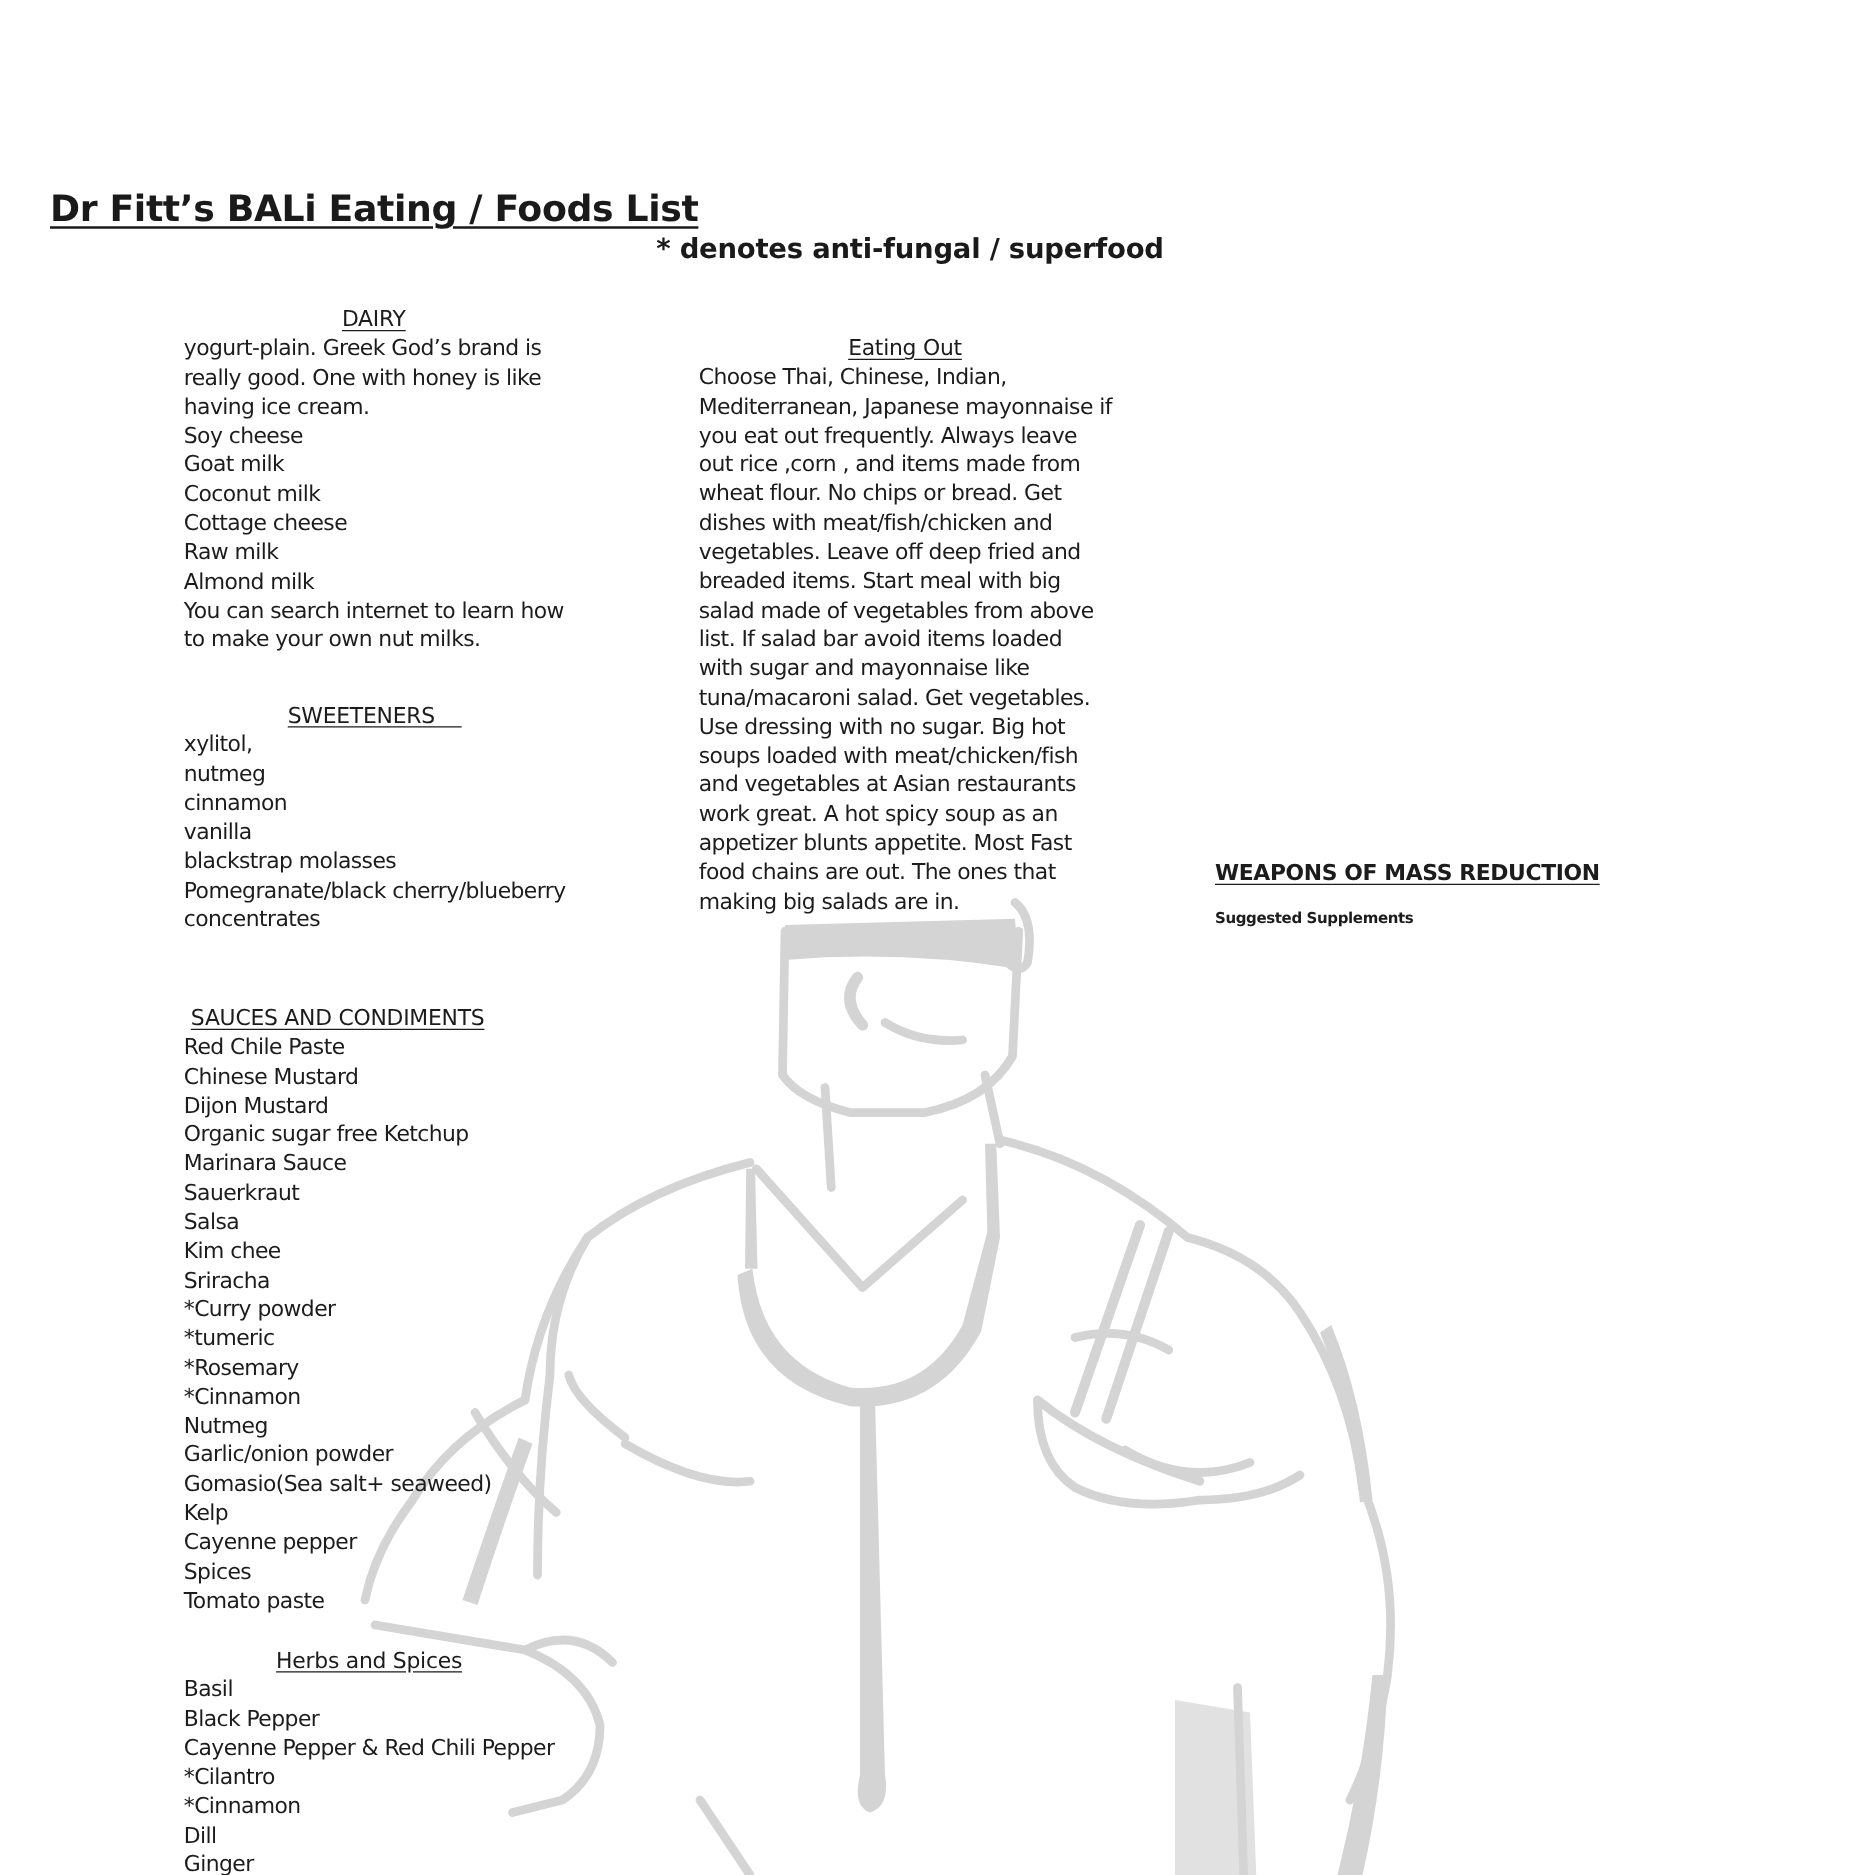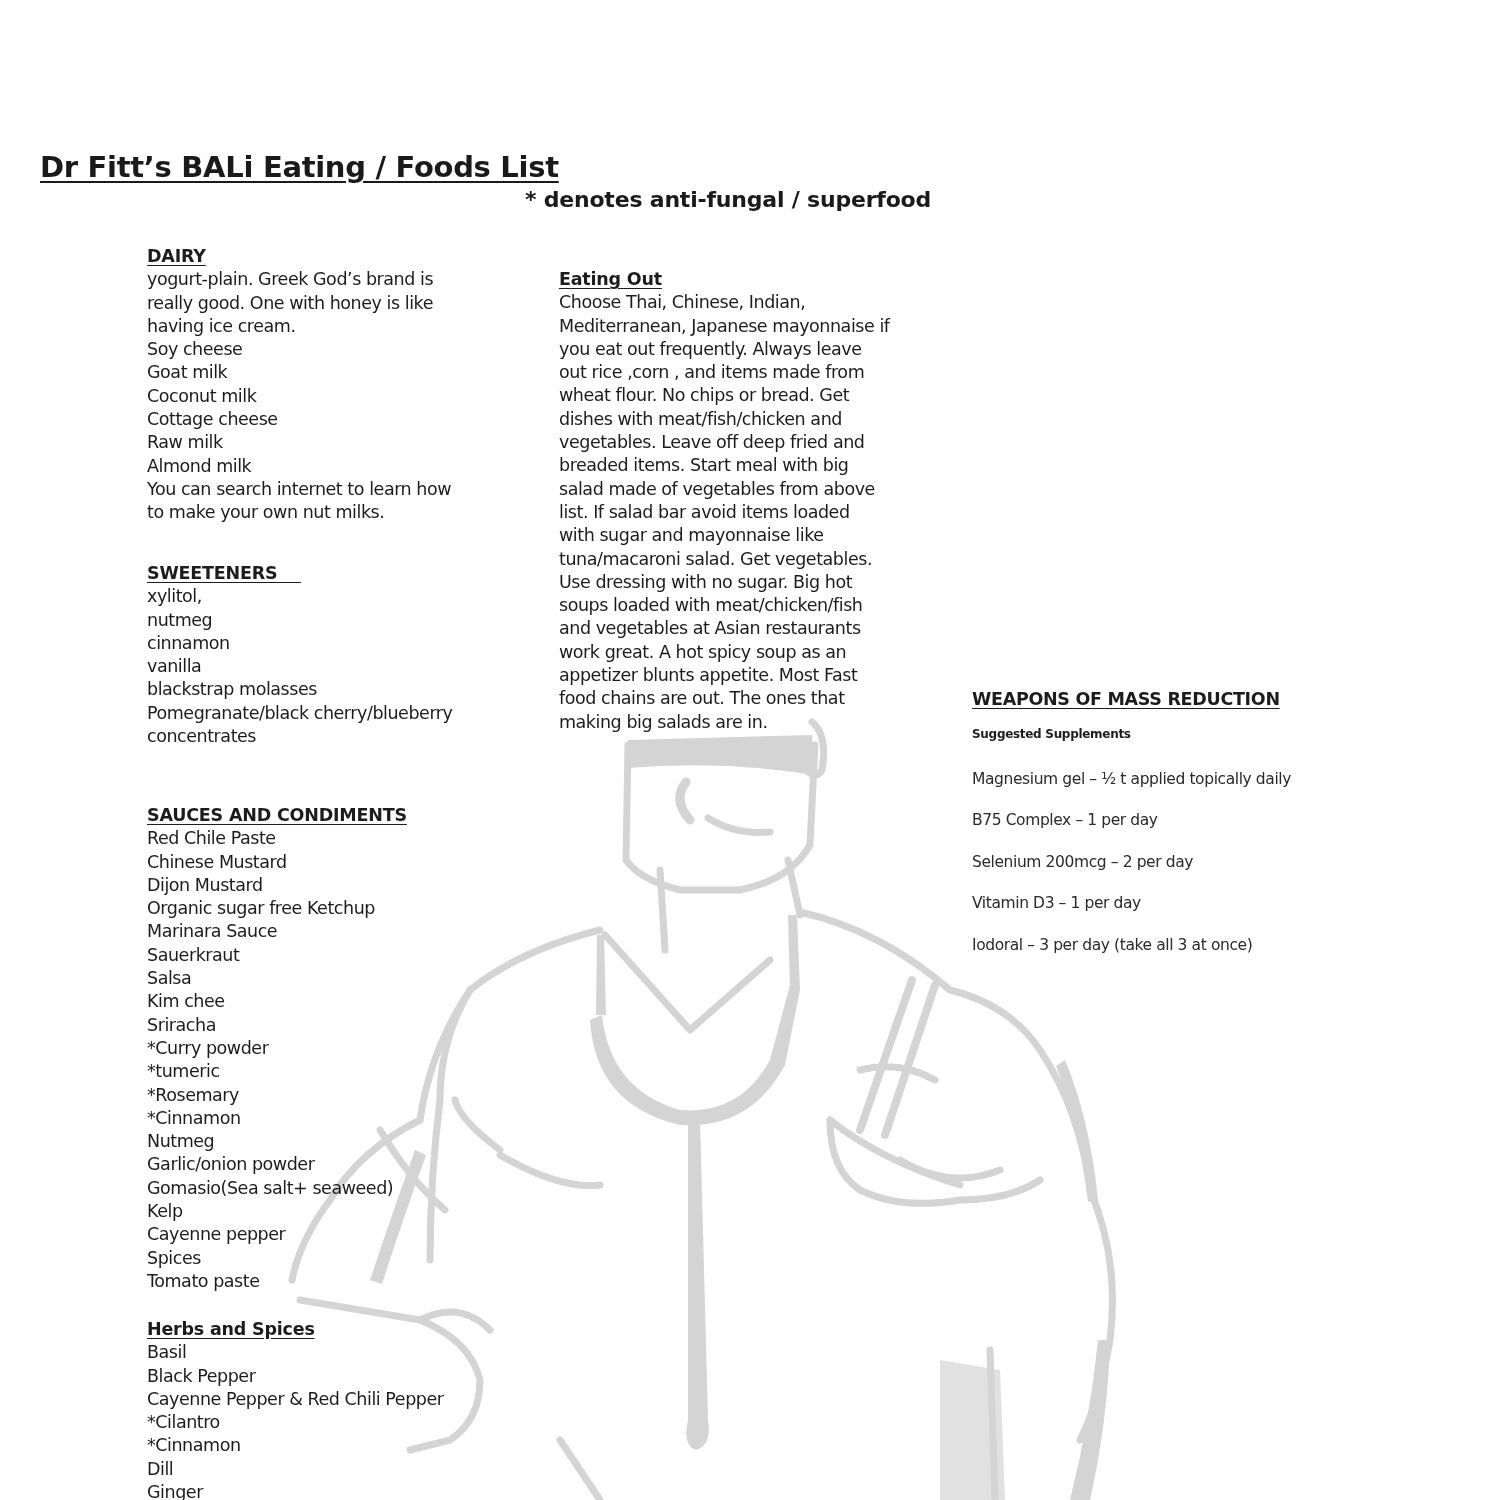--- a/index.html
+++ b/index.html
@@ -12,21 +12,21 @@
   .title {
     left: 0; width: 1456px; top: 150px; text-align: left;
     font-size: 29px; font-weight: bold; letter-spacing: -0.3px; margin-left: 40px;
   }
   .title span { text-decoration: underline; text-decoration-thickness: 2px; text-underline-offset: 4px; }
   .subtitle {
     left: 0; width: 1456px; top: 187px; text-align: center;
     font-size: 22px; font-weight: bold; letter-spacing: -0.2px;
   }
   .col { font-size: 17.5px; line-height: 23.3px; letter-spacing: -0.45px; color: #1c1c1c; }
-  .col .heading { font-weight: bold; text-decoration: underline; text-underline-offset: 3px; letter-spacing: -0.2px; }
+  .col .heading { font-weight: normal; text-decoration: underline; text-underline-offset: 3px; letter-spacing: -0.2px; text-align: center; }
   .col .line { white-space: nowrap; }
   .c1 { left: 147px; }
   .c2 { left: 559px; width: 330px; }
   .c3 { left: 972px; }
   .sec-dairy { top: 245px; }
   .sec-sweet { top: 562px; }
   .sec-sauces { top: 804px; }
   .sec-herbs { top: 1318px; }
   .sec-eating { top: 268px; }
   .sec-weapons { top: 688px; }
@@ -180,20 +180,13 @@
   <div class="line">and vegetables at Asian restaurants</div>
   <div class="line">work great. A hot spicy soup as an</div>
   <div class="line">appetizer blunts appetite. Most Fast</div>
   <div class="line">food chains are out. The ones that</div>
   <div class="line">making big salads are in.</div>
 </div>
 
 <div class="layer col c3 sec-weapons">
   <div class="weap-title">WEAPONS OF MASS REDUCTION</div>
   <div class="weap-sub">Suggested Supplements</div>
-  <div class="supp-list">
-    <div class="supp">Magnesium gel – ½ t applied topically daily</div>
-    <div class="supp">B75  Complex – 1 per day</div>
-    <div class="supp">Selenium 200mcg – 2 per day</div>
-    <div class="supp">Vitamin D3 – 1 per day</div>
-    <div class="supp">Iodoral – 3 per day (take all 3 at once)</div>
-  </div>
 </div>
 
 </body></html>

